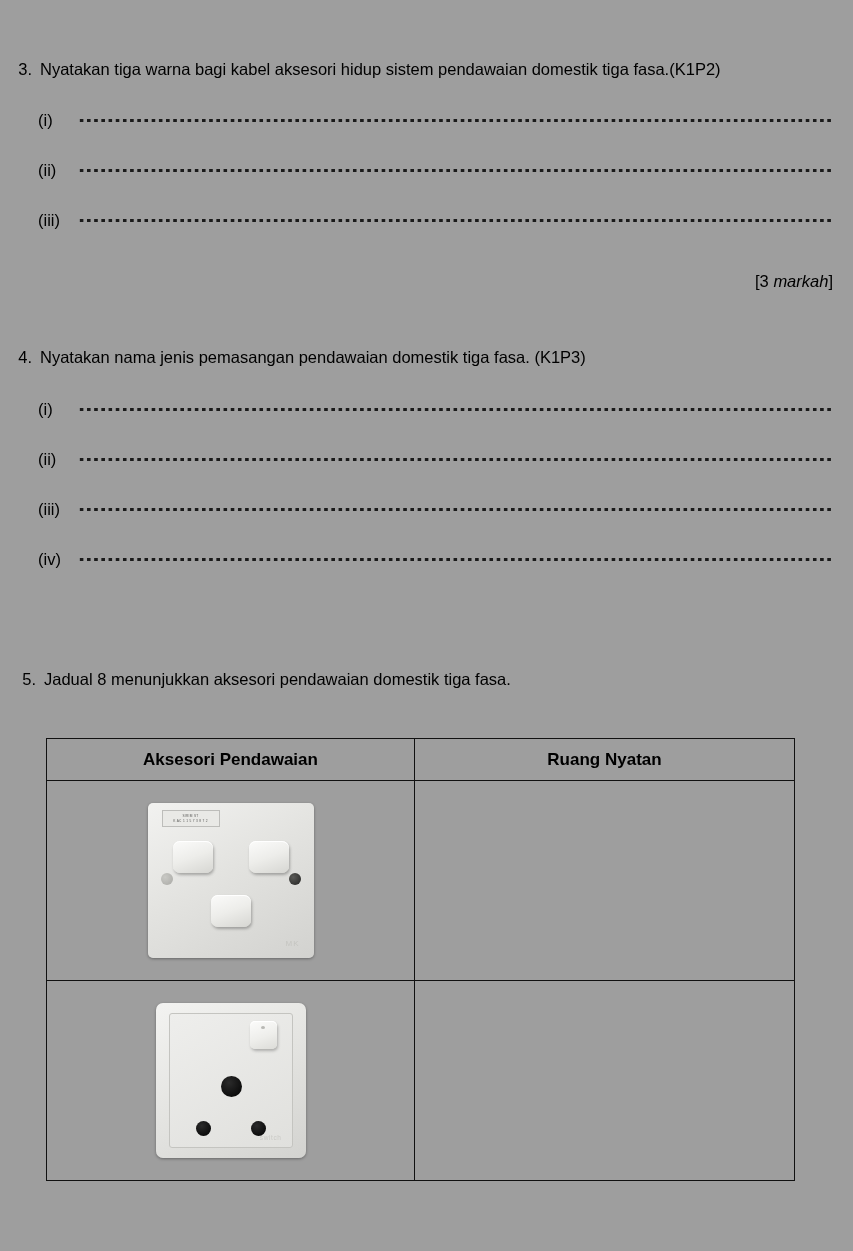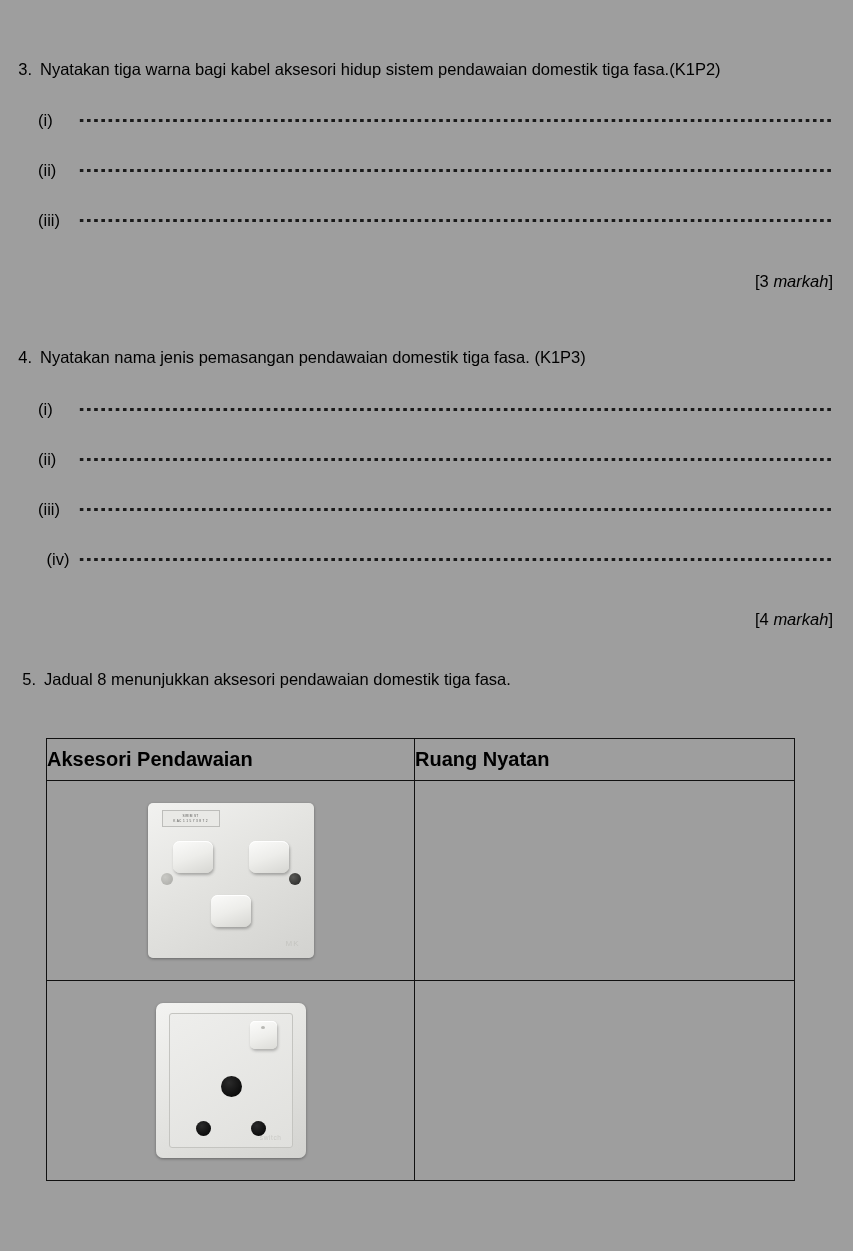--- a/index.html
+++ b/index.html
@@ -81,23 +81,23 @@
     width: 748px;
     table-layout: fixed;
   }
   table.acc th, table.acc td {
     border: 1.6px solid #111;
     padding: 0;
     background: transparent;
   }
   table.acc th {
     height: 42px;
-    font-size: 20px;
+    font-size: 17px;
     font-weight: bold;
-    text-align: left;
+    text-align: center;
     vertical-align: middle;
   }
   table.acc td.pic-cell {
     height: 200px;
     text-align: center;
     vertical-align: middle;
   }
   table.acc td.ans-cell { height: 200px; }
   .col-a { width: 368px; }
   .col-b { width: 380px; }
@@ -250,26 +250,25 @@
       <div class="ans-dots"></div>
     </div>
     <div class="ans-line" style="margin-top:28px;">
       <div class="ans-label">(ii)</div>
       <div class="ans-dots"></div>
     </div>
     <div class="ans-line" style="margin-top:28px;">
       <div class="ans-label">(iii)</div>
       <div class="ans-dots"></div>
     </div>
-    <div class="ans-line" style="margin-top:28px;text-align:center;">
+    <div class="ans-line" style="margin-top:28px;">
       <div class="ans-label">(iv)</div>
       <div class="ans-dots"></div>
     </div>
 
-    <div class="marks" style="margin-top:40px;"><span>[4 </span><i>markah</i><span>]</span></div>
   </div>
 
   <div class="question" style="top:668px;">
     <div class="q-row">
       <div class="q-num" style="width:44px;">5.</div>
       <div class="q-text">Jadual 8 menunjukkan aksesori pendawaian domestik tiga fasa.</div>
     </div>
   </div>
 
   <div class="tbl-wrap">

